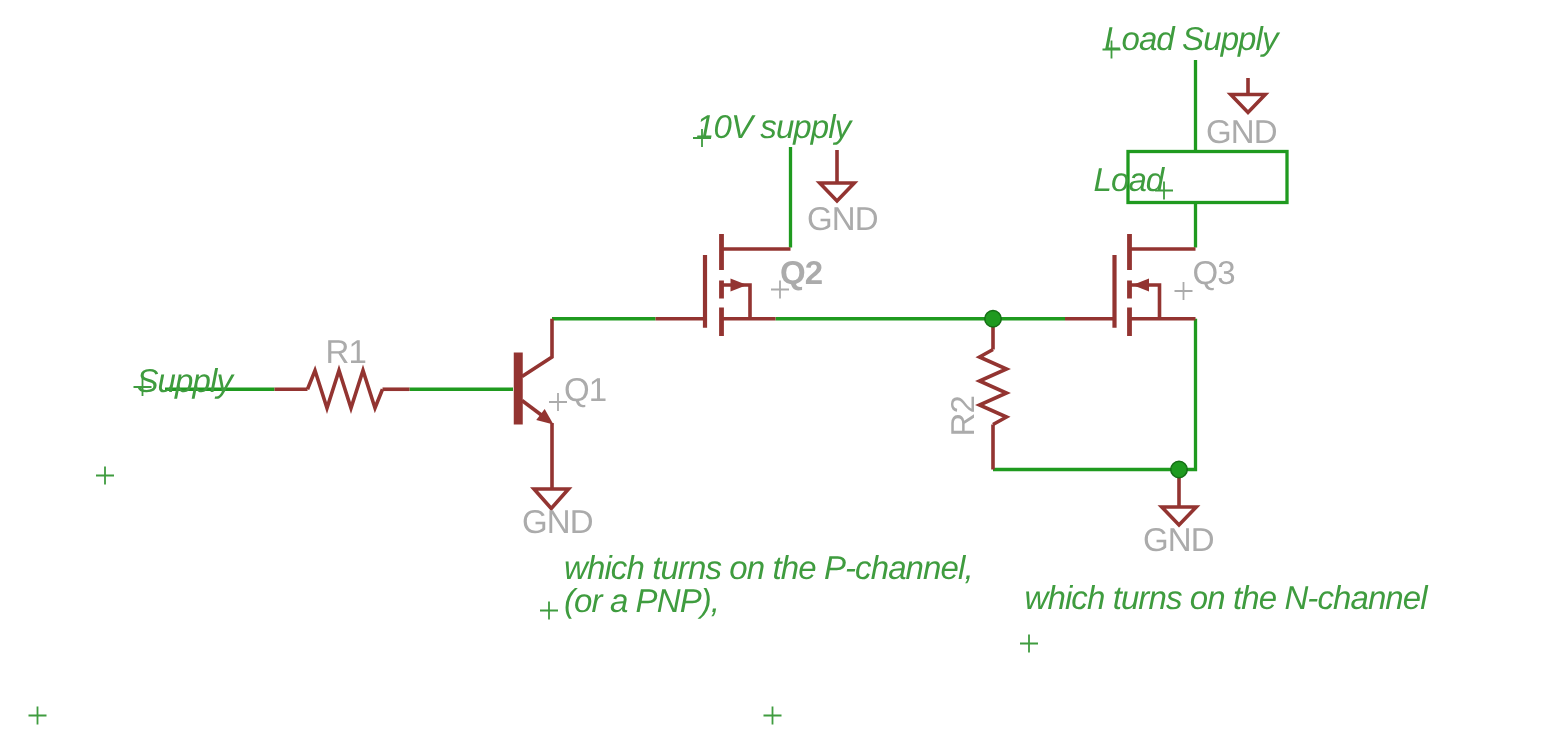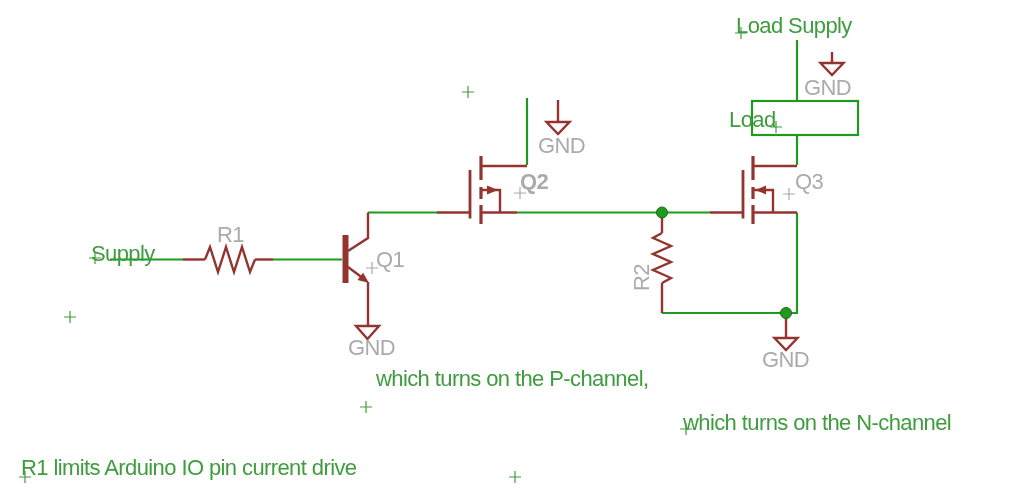--- a/index.html
+++ b/index.html
@@ -5,21 +5,21 @@
   html,body{margin:0;padding:0;background:#ffffff;}
   .canvas{
     position:relative;width:1035px;height:498px;background:#ffffff;overflow:hidden;
     font-family:"Liberation Sans", sans-serif;
   }
   svg{position:absolute;left:0;top:0;}
   .lbl{
     position:absolute;white-space:nowrap;
     font-size:22px;letter-spacing:-0.6px;line-height:22px;
   }
-  .green{color:var(--annotation_green);}
+  .green{color:var(--annotation_green);font-style:italic;}
   .gray{color:var(--label_gray);}
   .rot{transform-origin:0 0;transform:rotate(-90deg);}
   .net{stroke:var(--wire_green);fill:none;stroke-width:2.2;}
   .cmp{stroke:var(--component_maroon);fill:none;stroke-width:2.4;}
   .cmp-thick{stroke:var(--component_maroon);fill:none;stroke-width:6;}
   .cmp-bar{stroke:var(--component_maroon);fill:none;stroke-width:2.8;}
   .cmp-dash{stroke:var(--component_maroon);fill:none;stroke-width:3.2;}
   .cmp-fill{fill:var(--component_maroon);stroke:none;}
   .dot{fill:var(--wire_green);stroke:#156f15;stroke-width:1;}
   .cross{stroke:var(--annotation_green);stroke-width:1.2;fill:none;}
@@ -118,25 +118,26 @@
     </g>
 
     <g>
       <path class="crossg" d="M366 268 H378 M372 262 V274"></path>
       <path class="crossg" d="M514 193 H526 M520 187 V199"></path>
       <path class="crossg" d="M783 194 H795 M789 188 V200"></path>
     </g>
   </svg>
 
   <div class="lbl green" style="left:91px;top:243px;">Supply</div>
+  <div class="lbl green" style="left:464px;top:74px;">10V supply</div>
   <div class="lbl green" style="left:736px;top:15px;">Load Supply</div>
   <div class="lbl green" style="left:729px;top:109px;">Load</div>
   <div class="lbl green" style="left:376px;top:368px;">which turns on the P-channel,</div>
-  <div class="lbl green" style="left:683px;top:412px;text-align:center;">which turns on the N-channel</div>
-  <div class="lbl green" style="left:21px;top:457px;">R1 limits Arduino IO pin current drive</div>
+  <div class="lbl green" style="left:376px;top:390px;">(or a PNP),</div>
+  <div class="lbl green" style="left:683px;top:388px;text-align:center;">which turns on the N-channel</div>
 
   <div class="lbl gray" style="left:197px;top:224px;margin-left:20px;">R1</div>
   <div class="lbl gray" style="left:376px;top:249px;">Q1</div>
   <div class="lbl gray" style="left:348px;top:337px;">GND</div>
   <div class="lbl gray" style="left:538px;top:135px;">GND</div>
   <div class="lbl gray" style="left:520px;top:171px;font-weight:bold;">Q2</div>
   <div class="lbl gray" style="left:804px;top:77px;">GND</div>
   <div class="lbl gray" style="left:795px;top:171px;">Q3</div>
   <div class="lbl gray" style="left:762px;top:349px;">GND</div>
   <div class="lbl gray rot" style="left:631px;top:291px;">R2</div>

